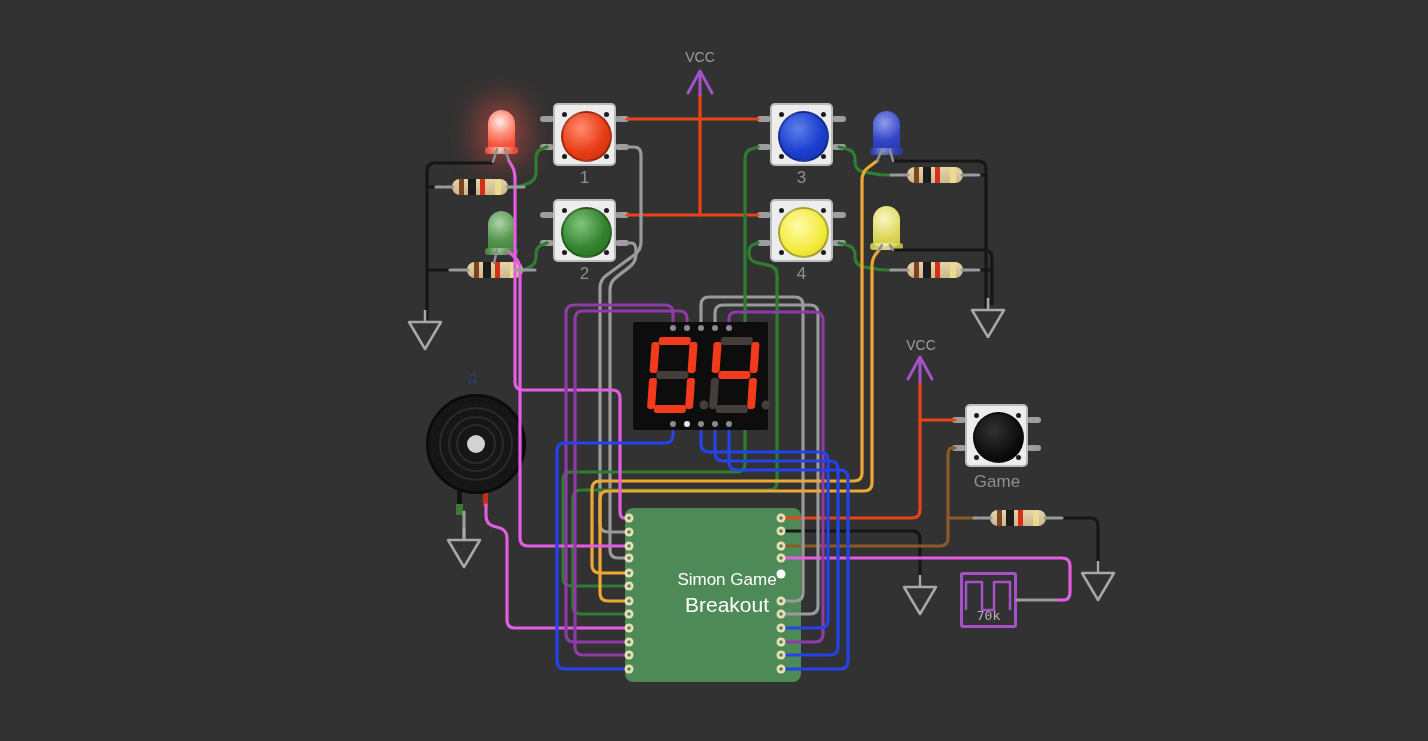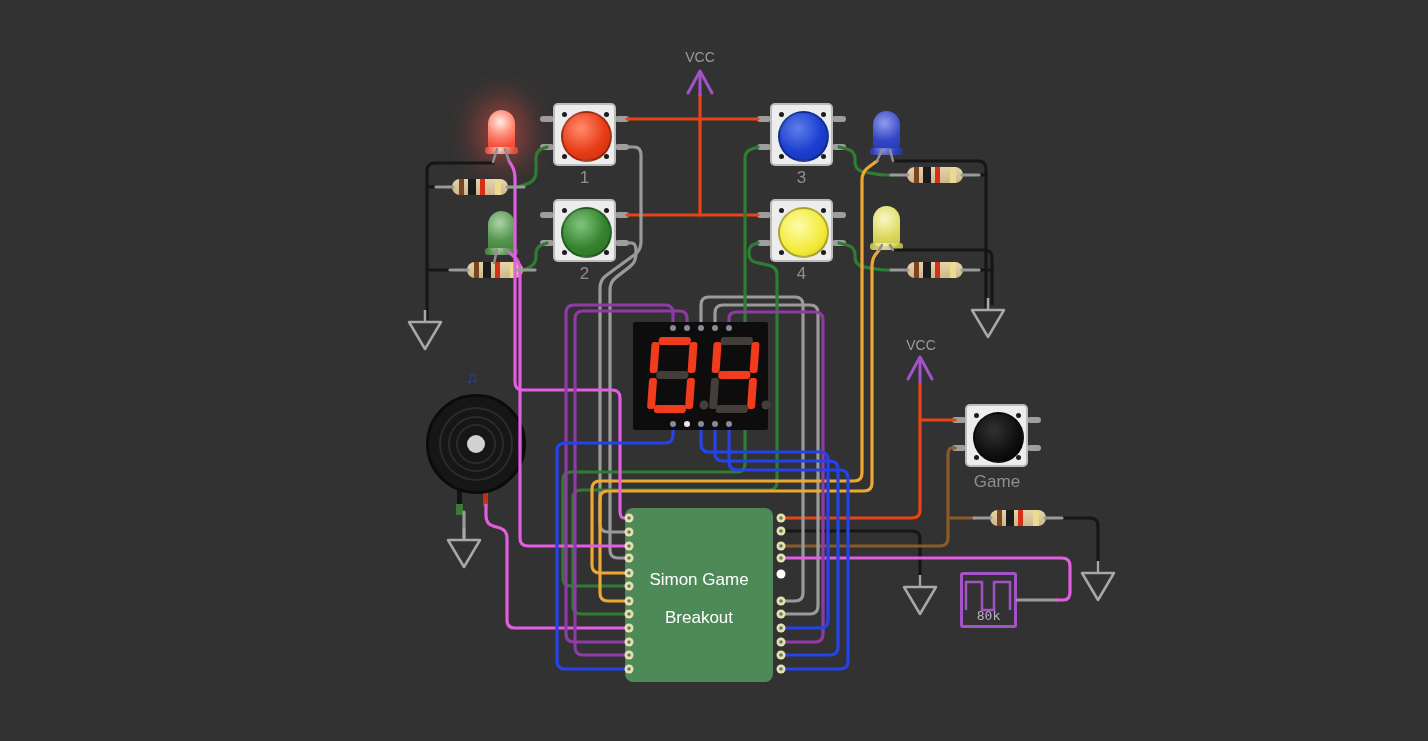--- a/index.html
+++ b/index.html
@@ -38,23 +38,23 @@
     background:#161616;border:3px solid #0b0b0b;z-index:2;}
   .ring{position:absolute;border-radius:50%;border:2px solid #2b2b2b;}
   .ring.r1{left:10px;top:10px;width:70px;height:70px;}
   .ring.r2{left:19px;top:19px;width:52px;height:52px;}
   .ring.r3{left:27px;top:27px;width:36px;height:36px;}
   .buzz-center{position:absolute;left:38px;top:38px;width:18px;height:18px;border-radius:50%;background:#d2d2d2;}
   .buzz-lead{position:absolute;z-index:1;}
   .note{position:absolute;left:466px;top:368px;color:#2e3f9e;font-size:17px;z-index:2;}
   
   .board{position:absolute;left:625px;top:508px;width:148px;height:174px;background:#4e8a58;border-radius:8px;z-index:2;
-    color:#fff;text-align:center;}
+    color:#fff;text-align:center;padding-left:28px;}
   .board .bl1{margin-top:62px;font-size:17px;}
-  .board .bl2{margin-top:18px;font-size:17px;}
+  .board .bl2{margin-top:3px;font-size:21px;}
   
   .potbox{position:absolute;left:960px;top:572px;width:57px;height:56px;border:3px solid #a352c8;border-radius:3px;box-sizing:border-box;z-index:2;}
   .pot-label{position:absolute;left:960px;top:608px;width:57px;text-align:center;color:#b9aec6;
     font-family:"DejaVu Sans Mono",monospace;font-size:13px;z-index:3;}
   .reset-label{position:absolute;left:958px;top:472px;width:78px;text-align:center;color:#8f8f8f;font-size:17px;z-index:2;}
 </style>
 </head>
 <body>
 
 <div id="stage">
@@ -135,21 +135,21 @@
     <div class="buzz-center"></div>
   </div>
   <div class="note">♫</div>
 
   <div class="board">
     <div class="bl1">Simon Game</div>
     <div class="bl2">Breakout</div>
   </div>
 
   <div class="potbox"></div>
-  <div class="pot-label">80k</div>
+  <div class="pot-label">70k</div>
 
   <svg id="wires-svg" width="1428" height="741" viewBox="0 0 1428 741">
     <g id="wire-group">
         <path d="M700 94L700 119" fill="none" stroke="#e84417" stroke-width="3.2" stroke-linecap="round"></path>
         <path d="M627 119L758 119" fill="none" stroke="#e84417" stroke-width="3.2" stroke-linecap="round"></path>
         <path d="M700 119L700 215" fill="none" stroke="#e84417" stroke-width="3.2" stroke-linecap="round"></path>
         <path d="M627 215L758 215" fill="none" stroke="#e84417" stroke-width="3.2" stroke-linecap="round"></path>
         <path d="M920 383L920 510Q920 518 912 518L783 518" fill="none" stroke="#e84417" stroke-width="3.2" stroke-linecap="round"></path>
         <path d="M920 420L955 420" fill="none" stroke="#e84417" stroke-width="3.2" stroke-linecap="round"></path>
         <path d="M493 163L435 163Q427 163 427 171L427 319" fill="none" stroke="#161616" stroke-width="3.2" stroke-linecap="round"></path>

